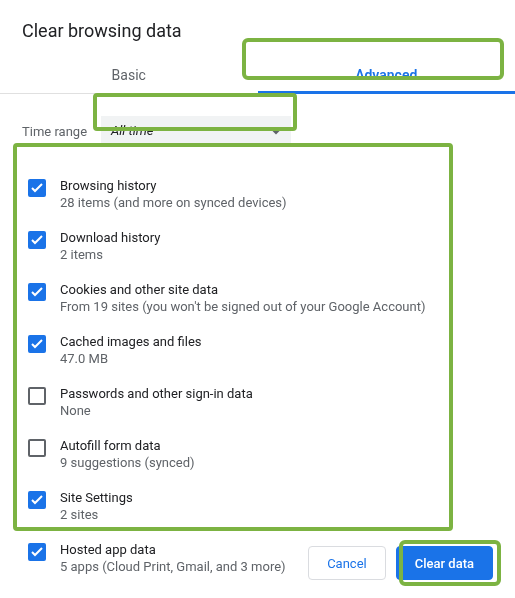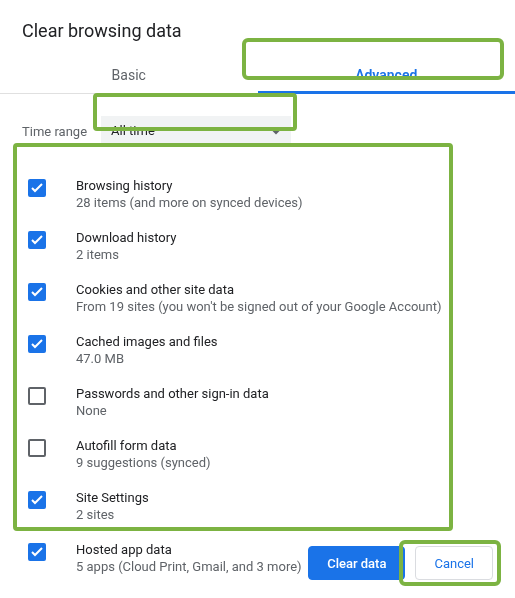--- a/index.html
+++ b/index.html
@@ -69,20 +69,21 @@
     height: 30px;
     background: #f1f3f4;
     border: none;
     border-bottom: 1px solid #bdbdbd;
     padding: 0 30px 0 10px;
     font-size: 13px;
     color: #202124;
     display: flex;
     align-items: center;
     cursor: pointer;
+    font-style: italic;
   }
   .select .caret {
     position: absolute;
     right: 10px;
     top: 50%;
     transform: translateY(-50%);
   }
   .hl-select {
     position: absolute;
     border: 4px solid #7cb342;
@@ -90,21 +91,21 @@
     pointer-events: none;
   }
   .checklist {
     margin-top: 18px;
     padding: 4px 2px 6px 2px;
   }
   .check-row {
     display: flex;
     align-items: flex-start;
     padding: 10px 4px 10px 4px;
-    gap: 30px;
+    gap: 14px;
   }
   .cb {
     width: 18px;
     height: 18px;
     border: 2px solid #5f6368;
     border-radius: 2px;
     margin-top: 1px;
     display: flex;
     align-items: center;
     justify-content: center;
@@ -272,16 +273,16 @@
       </div>
       <div class="row-text">
         <div class="primary">Hosted app data</div>
         <div class="secondary">5 apps (Cloud Print, Gmail, and 3 more)</div>
       </div>
     </div>
   </div>
 <div class="hl-list" style="left:13px; top:143px; width:440px; height:388px;"></div>
 
 <div class="footer">
+  <div class="btn btn-cancel">Cancel</div>
   <div class="btn btn-primary">Clear data</div>
-  <div class="btn btn-cancel">Cancel</div>
 </div>
 <div class="hl-btn" style="right:14px; bottom:12px; width:102px; height:46px;"></div>
 
 </body></html>

